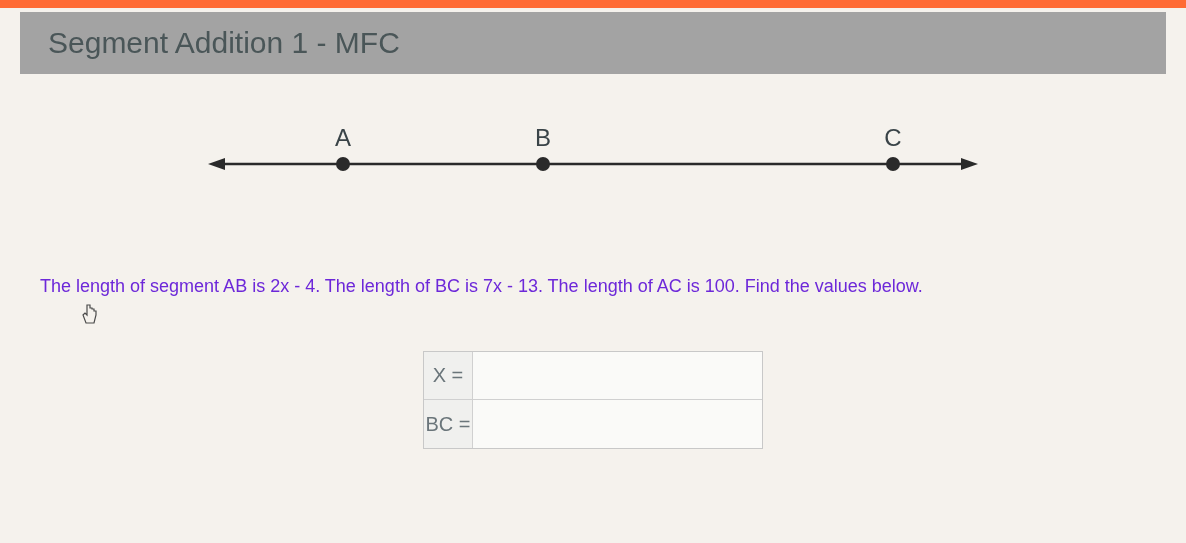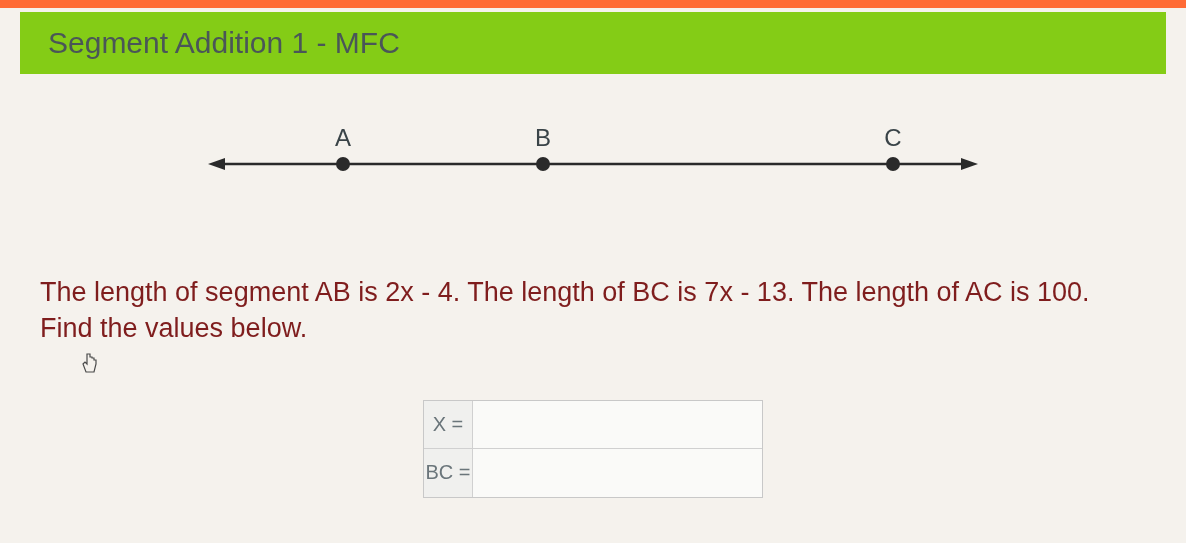--- a/index.html
+++ b/index.html
@@ -14,41 +14,41 @@
       background: #f5f2ed;
       position: relative;
       overflow: hidden;
     }
     .top-bar {
       width: 100%;
       height: 8px;
       background: #ff6b35;
     }
     .title-banner {
-      background: #84cc16;
+      background: #a3a3a3;
       margin: 4px 20px 0 20px;
       padding: 14px 28px;
       font-size: 30px;
       color: #4a5658;
       font-weight: 400;
     }
     .diagram-area {
       position: relative;
       width: 100%;
       height: 150px;
       margin-top: 40px;
     }
     .diagram-svg {
       display: block;
       margin: 0 auto;
     }
     .problem-text {
       padding: 0 40px;
-      font-size: 27px;
-      color: #7f1d1d;
+      font-size: 18px;
+      color: #6d28d9;
       line-height: 1.35;
       margin-top: 10px;
     }
     .cursor-icon {
       margin-left: 80px;
       margin-top: 5px;
       color: #5a5a5a;
     }
     .answer-box {
       margin: 20px auto 0 auto;

